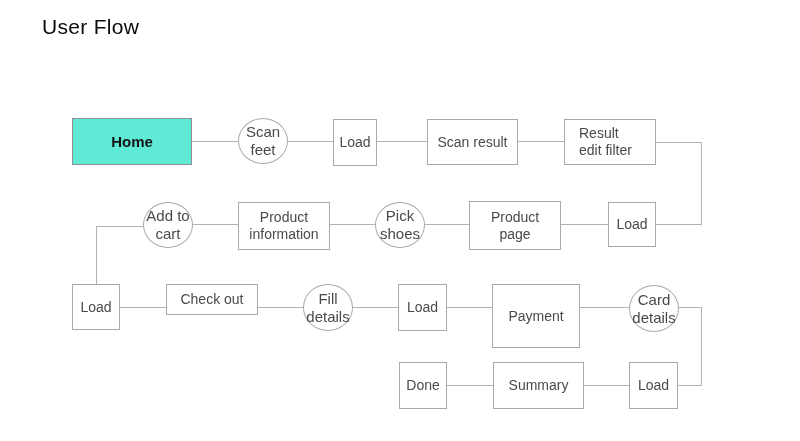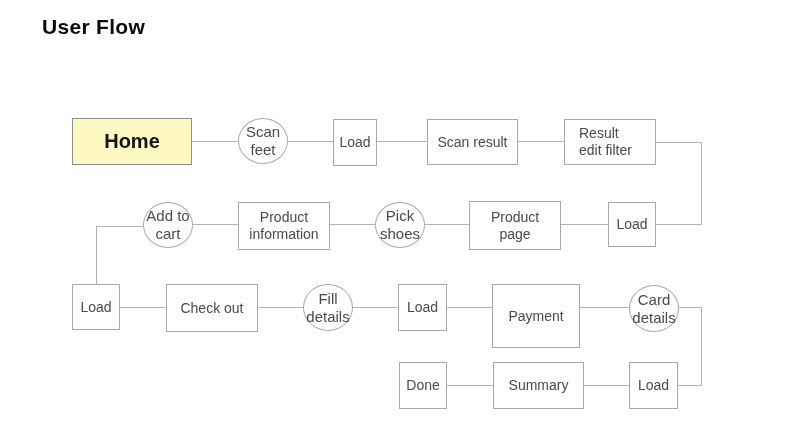--- a/index.html
+++ b/index.html
@@ -12,21 +12,21 @@
     width: 800px;
     height: 441px;
     background: #ffffff;
     overflow: hidden;
   }
   .title {
     position: absolute;
     left: 42px;
     top: 15px;
     font-size: 21px;
-    font-weight: bold;
+    font-weight: normal;
     color: #0a0a0a;
     letter-spacing: 0.3px;
   }
   .node {
     position: absolute;
     display: flex;
     align-items: center;
     justify-content: center;
     text-align: center;
     box-sizing: border-box;
@@ -35,25 +35,25 @@
     color: #4a4a4a;
     font-size: 14px;
     line-height: 1.18;
     white-space: pre-line;
   }
   .node.circle {
     border-radius: 50%;
     font-size: 15px;
   }
   .node.home {
-    background: #fef9c3;
+    background: #5eead4;
     border-color: #8f8f8f;
     color: #151515;
     font-weight: 600;
-    font-size: 20px;
+    font-size: 15px;
   }
   .node.align-left {
     justify-content: flex-start;
     text-align: left;
     padding-left: 14px;
   }
   .line {
     position: absolute;
     background: #b3b3b3;
   }
@@ -79,21 +79,21 @@
 edit filter</div>
   <div class="node" style="left:238px;top:202px;width:92px;height:48px">Product
 information</div>
   <div class="node circle" style="left:375px;top:202px;width:50px;height:46px">Pick
 shoes</div>
   <div class="node" style="left:469px;top:201px;width:92px;height:49px">Product
 page</div>
   <div class="node" style="left:608px;top:202px;width:48px;height:45px">Load</div>
 
   <div class="node" style="left:72px;top:284px;width:48px;height:46px">Load</div>
-  <div class="node" style="left:166px;top:284px;width:92px;height:48px">Check out</div>
+  <div class="node" style="left:166px;top:284px;width:92px;height:31px">Check out</div>
   <div class="node circle" style="left:303px;top:284px;width:50px;height:47px">Fill
 details</div>
   <div class="node" style="left:398px;top:284px;width:49px;height:47px">Load</div>
   <div class="node" style="left:492px;top:284px;width:88px;height:64px">Payment</div>
   <div class="node circle" style="left:629px;top:285px;width:50px;height:47px">Card
 details</div>
 
   <div class="node" style="left:399px;top:362px;width:48px;height:47px">Done</div>
   <div class="node" style="left:493px;top:362px;width:91px;height:47px">Summary</div>
   <div class="node" style="left:629px;top:362px;width:49px;height:47px">Load</div>

